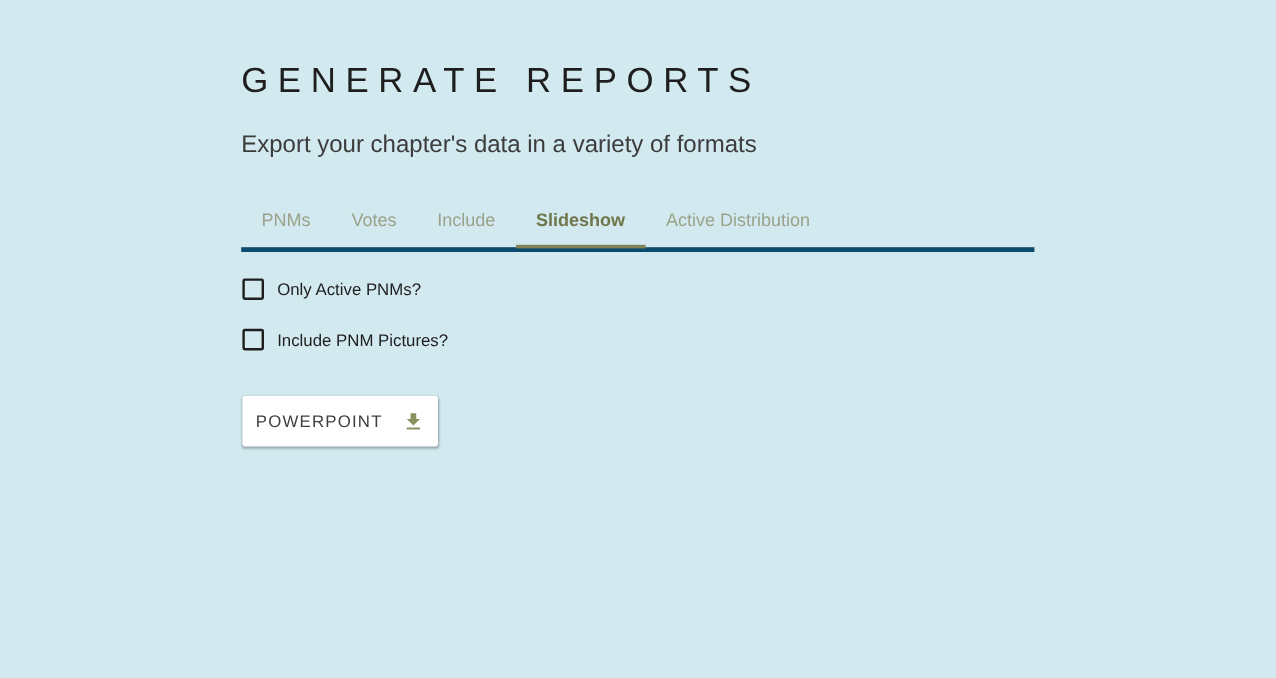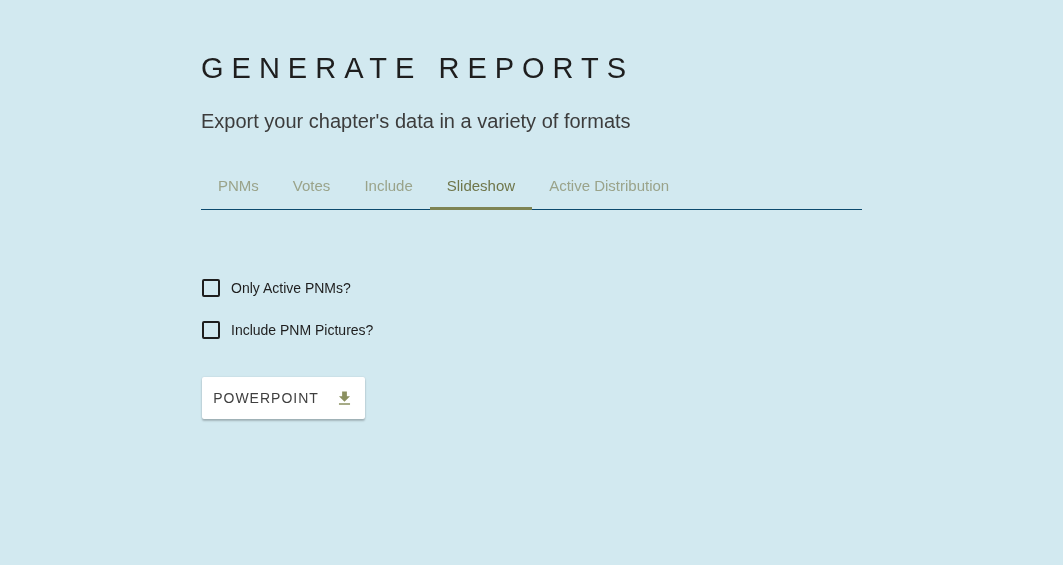--- a/index.html
+++ b/index.html
@@ -26,51 +26,51 @@
   .page-subtitle {
     margin-top: 27px;
     font-size: 20px;
     color: #3c3c3c;
   }
   .tabs {
     margin-top: 28px;
     height: 49px;
     display: flex;
     align-items: stretch;
-    border-bottom: 1px solid #0c4a6e;
+    border-bottom: 4px solid #0c4a6e;
   }
   .tab {
     display: flex;
     align-items: center;
     padding: 0 17px;
     font-size: 15px;
     color: #9aa38a;
     cursor: pointer;
     position: relative;
     white-space: nowrap;
     text-decoration: none;
     background: transparent;
     border: none;
     font-family: "Liberation Sans", sans-serif;
   }
   .tab.active {
     color: #6f764a;
-    font-weight: 400;
+    font-weight: 700;
   }
   .tab.active::after {
     content: "";
     position: absolute;
     left: 0;
     right: 0;
     bottom: -1px;
     height: 3px;
     background: #7e8454;
   }
   .tab-content {
-    margin-top: 69px;
+    margin-top: 22px;
   }
   .checkbox-row {
     display: flex;
     align-items: center;
     margin-bottom: 24px;
     margin-left: 1px;
   }
   .checkbox-box {
     width: 18px;
     height: 18px;

